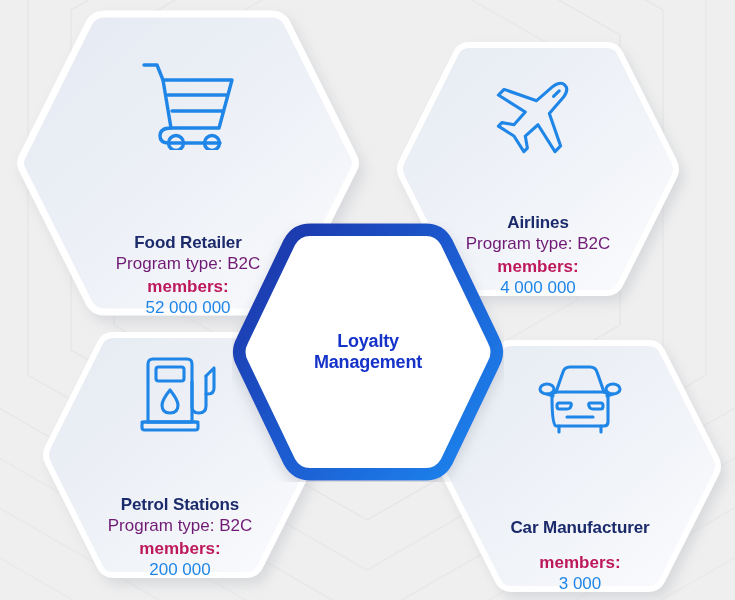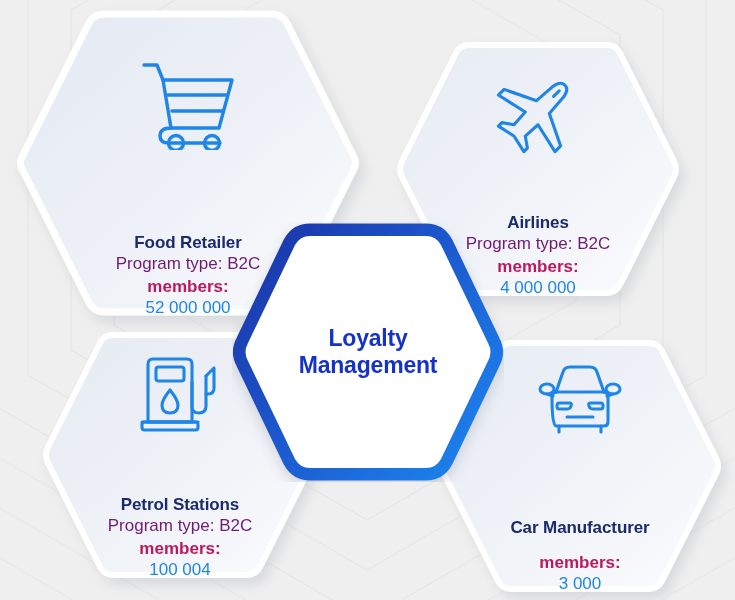--- a/index.html
+++ b/index.html
@@ -81,21 +81,21 @@
   .center-label {
     position: absolute;
     inset: 0;
     display: flex;
     flex-direction: column;
     align-items: center;
     justify-content: center;
     text-align: center;
     color: #1532c9;
     font-weight: bold;
-    font-size: 23px;
+    font-size: 18px;
     line-height: 1.18;
     letter-spacing: -0.2px;
     pointer-events: none;
   }
 </style>
 </head>
 <body>
 
 <div id="stage">
 
@@ -201,21 +201,21 @@
         <path d="M36 36 Q28 46 28 51 Q28 59 36 59 Q44 59 44 51 Q44 46 36 36 Z"></path>
         <line x1="8" y1="68" x2="64" y2="68"></line>
         <rect x="8" y="68" width="56" height="8" rx="2.5"></rect>
         <path d="M58 28 L58 53 Q58 59 65 59 Q72 59 72 52 L72 22"></path>
         <path d="M72 22 L80 14 L80 34 Q80 40 74 40 L72 40"></path>
       </svg>
       <div style="margin-top:10px;">
         <div class="node-title">Petrol Stations</div>
         <div class="node-program">Program type: B2C</div>
         <div class="node-members-label">members:</div>
-        <div class="node-members-value">100 004</div>
+        <div class="node-members-value">200 000</div>
       </div>
     </div>
   </div>
 
   <div class="hex-card" style="left:440px; top:338px; width:280px; height:256px;">
     <svg class="hex-shape" width="280" height="256" viewBox="0 0 280 256" xmlns="http://www.w3.org/2000/svg">
       <defs>
         <linearGradient id="fillCar" x1="0" y1="0" x2="1" y2="1">
           <stop offset="0%" stop-color="#e6ebf3"></stop>
           <stop offset="55%" stop-color="#f0f3f8"></stop>

